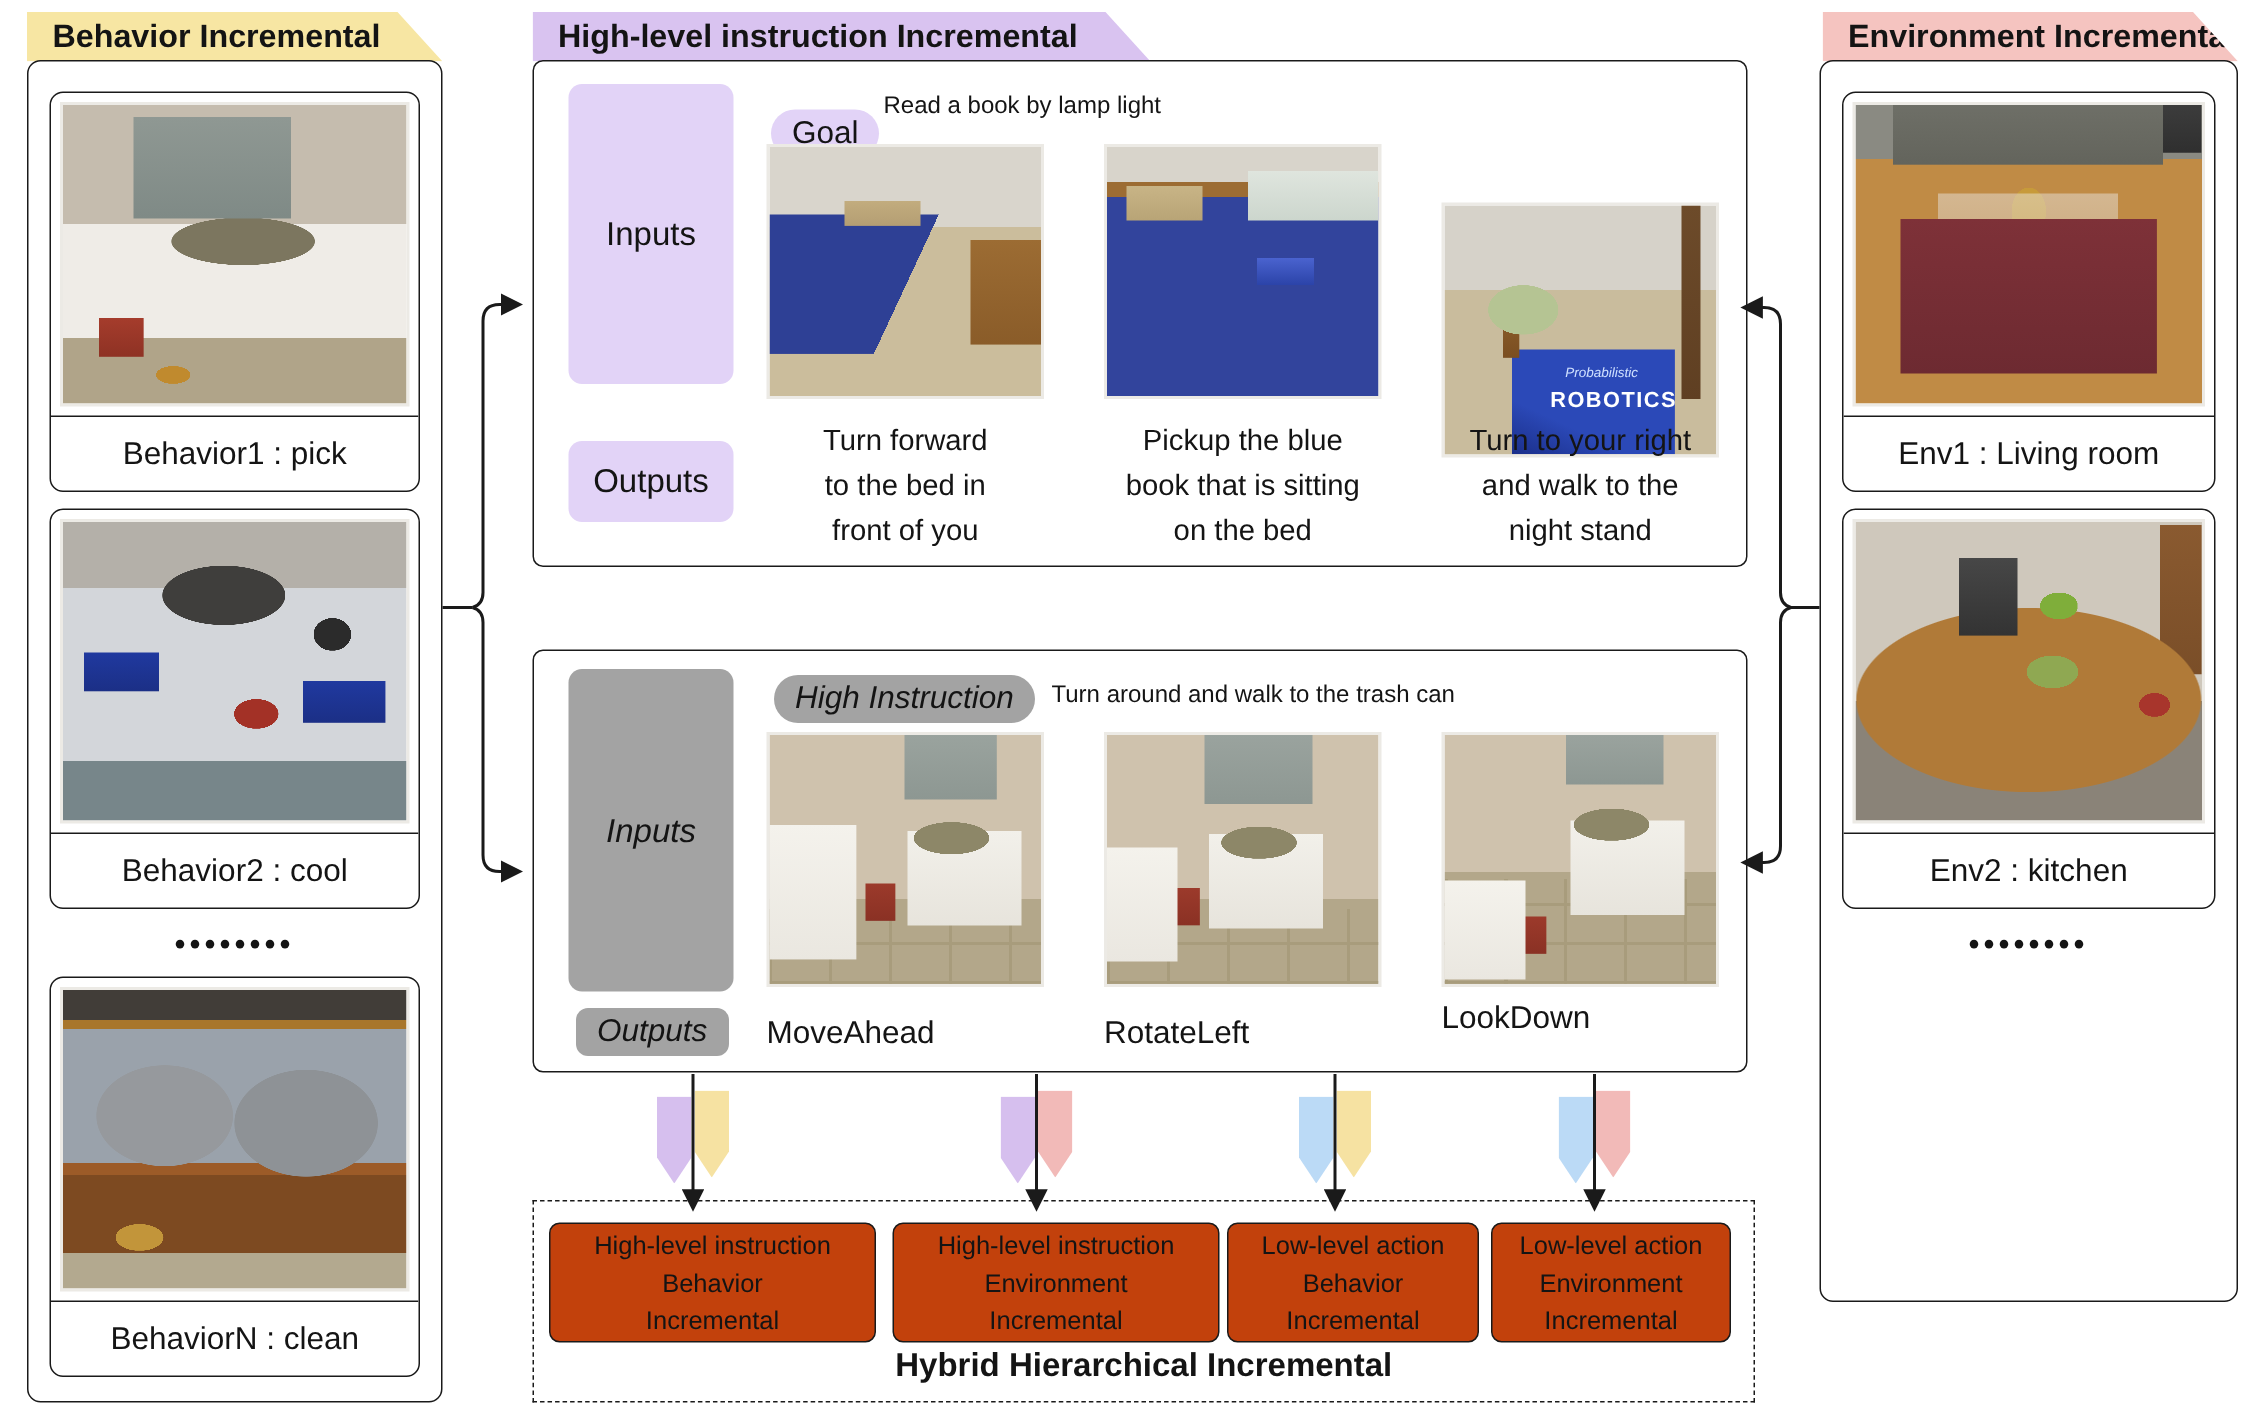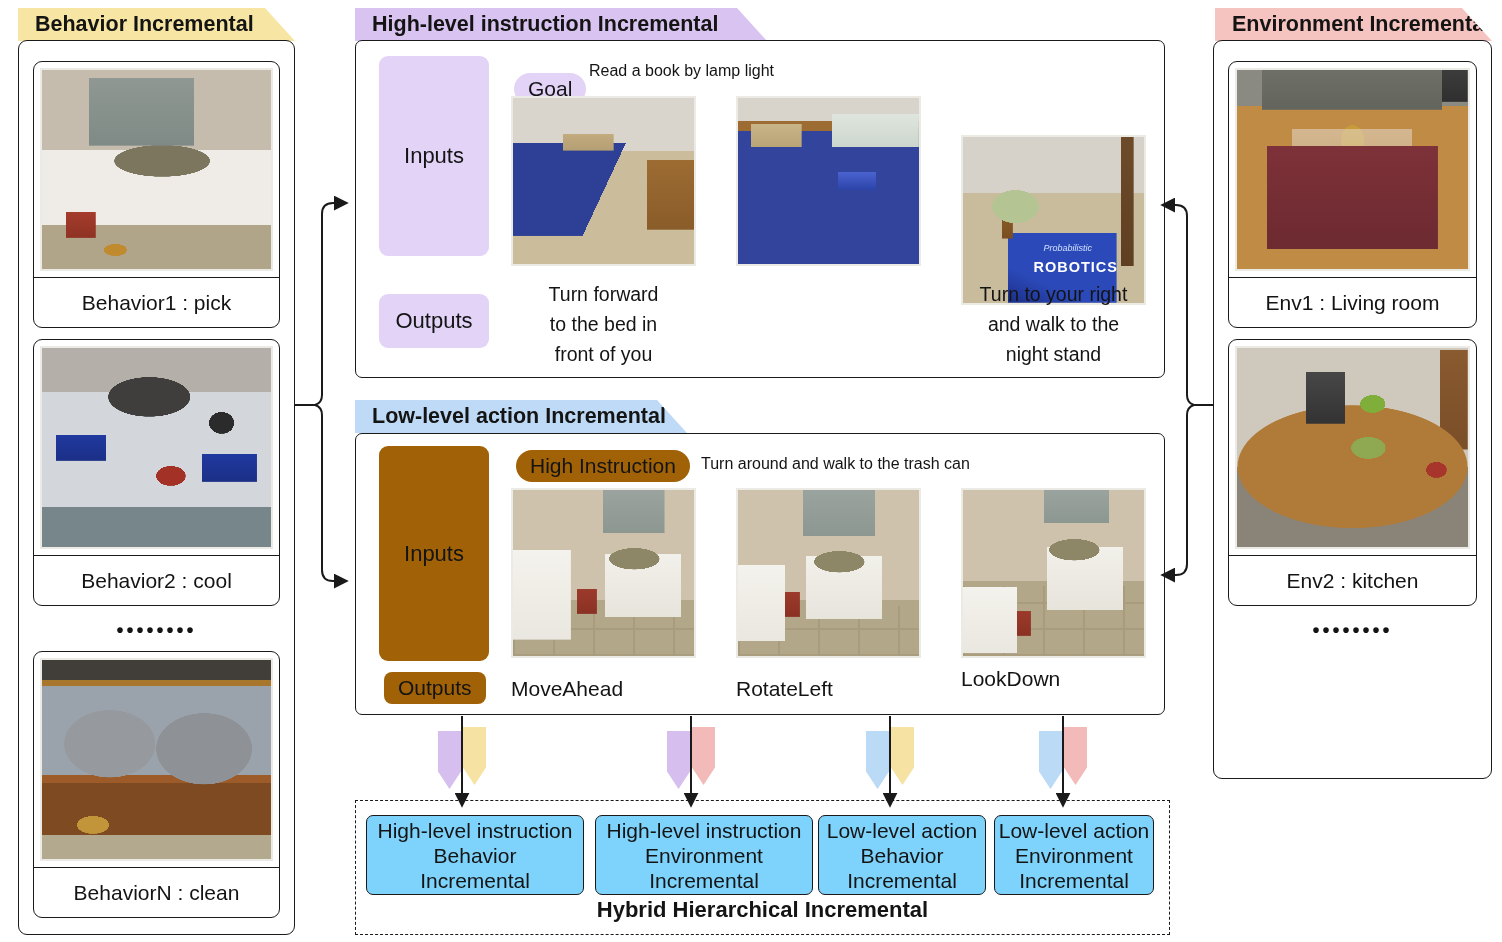--- a/index.html
+++ b/index.html
@@ -27,32 +27,32 @@
   .p-label { border-top:1.6px solid #1a1a1a; height:50px; line-height:50px; text-align:center; font-size:21px; }
   .dots { position:absolute; left:0; width:100%; text-align:center; font-size:20px; font-weight:700; letter-spacing:3px; }
 
   
   .scene { position:relative; border:2px solid #eceae5; background-color:#cfc8bb; }
   .mid.scene { position:absolute; width:185px; height:170px; }
 
   
   .block { position:absolute; border-radius:9px; display:flex; align-items:center; justify-content:center; font-size:22px; }
   .bl-purple { background:#e2d3f7; }
-  .bl-blue   { background:#a16207; }
+  .bl-blue   { background:#a3a3a3;font-style:italic; }
   .pill { position:absolute; border-radius:17px; font-size:21px; padding:0 14px; height:32px; line-height:32px; }
   .pill-sq { border-radius:8px; }
   .headline { position:absolute; font-size:16px; }
   .caption { position:absolute; width:205px; text-align:center; font-size:19.5px; line-height:30px; white-space:pre-line; }
   .action  { position:absolute; width:185px; font-size:21px; }
 
   
   .dashed { position:absolute; left:355px; top:800px; width:815px; height:135px; border:1.8px dashed #1a1a1a; background:#fff; }
-  .hbox { position:absolute; top:815px; height:80px; border:1.6px solid #1a1a1a; border-radius:7px; background:#7dd3fc;
+  .hbox { position:absolute; top:815px; height:80px; border:1.6px solid #1a1a1a; border-radius:7px; background:#c2410c;
           display:flex; align-items:center; justify-content:center; text-align:center;
-          font-size:21px; line-height:25px; white-space:pre-line; }
+          font-size:17px; line-height:25px; white-space:pre-line; }
   .hybrid-title { position:absolute; left:355px; top:897px; width:815px; text-align:center; font-size:22px; font-weight:600; }
 
   
   .chev { position:absolute; width:23px; height:58px;
           clip-path:polygon(0 0,100% 0,100% 70%,50% 100%,0 70%); }
   .ch-purple { background:#d6bfee; }
   .ch-yellow { background:#f6e2a2; }
   .ch-blue   { background:#bbdaf6; }
   .ch-pink   { background:#f2bab8; }
 
@@ -146,21 +146,21 @@
     repeating-linear-gradient(0deg,#c6c4bf 0 2px,transparent 2px 18px) 0 0/100% 45% no-repeat,
     linear-gradient(180deg,#dbd9d4 0 45%,#b9ab90 45%); }
 
   
   .ribbon-behavior { left:18px;  top:8px;  width:277px; }
   .ribbon-hl       { left:355px; top:8px;  width:412px; }
   .ribbon-ll       { left:355px; top:400px; width:332px; }
   .ribbon-env      { left:1215px; top:8px; width:277px; }
 
   .panel-behavior { left:18px;   top:40px; width:277px; height:895px; }
-  .panel-env      { left:1213px; top:40px; width:279px; height:739px; }
+  .panel-env      { left:1213px; top:40px; width:279px; height:828px; }
   .box-hl { top:40px;  height:338px; }
   .box-ll { top:433px; height:282px; }
 
   .bi-1 { top:20px; }  .bi-2 { top:298px; }  .bi-3 { top:610px; }
   .p-dots { top:578px; }
 
   .hl-inputs  { left:23px; top:15px;  width:110px; height:200px; }
   .hl-outputs { left:23px; top:253px; width:110px; height:54px; }
   .hl-goal    { left:158px; top:32px; }
   .hl-headline { left:233px; top:21px; }
@@ -184,21 +184,20 @@
   .cv-3l { left:866px;  top:731px; } .cv-3r { left:891px;  top:727px; }
   .cv-4l { left:1039px; top:731px; } .cv-4r { left:1064px; top:727px; }
 </style>
 </head>
 <body>
 
 <div class="canvas">
 
   <div class="ribbon rb-yellow ribbon-behavior">Behavior Incremental</div>
   <div class="ribbon rb-purple ribbon-hl">High-level instruction Incremental</div>
-  <div class="ribbon rb-blue ribbon-ll">Low-level action Incremental</div>
   <div class="ribbon rb-pink ribbon-env">Environment Incremental</div>
 
   <div class="panel panel-behavior">
     <div class="p-item bi-1">
       <div class="scene sc-b1"></div>
       <div class="p-label">Behavior1 : pick</div>
     </div>
     <div class="p-item bi-2">
       <div class="scene sc-b2"></div>
       <div class="p-label">Behavior2 : cool</div>
@@ -229,20 +228,23 @@
     <div class="scene mid sc-hl1 hl-s1"></div>
     <div class="scene mid sc-hl2 hl-s2"></div>
     <div class="scene mid sc-hl3 hl-s3">
       <span class="book-sub">Probabilistic</span>
       <span class="book-main">ROBOTICS</span>
     </div>
     <div class="block bl-purple hl-outputs">Outputs</div>
     <div class="caption hl-c1">Turn forward
 to the bed in
 front of you</div>
+    <div class="caption hl-c2">Pickup the blue
+book that is sitting
+on the bed</div>
     <div class="caption hl-c3">Turn to your right
 and walk to the
 night stand</div>
   </div>
 
   <div class="mid-box box-ll">
     <div class="block bl-blue ll-inputs">Inputs</div>
     <span class="pill bl-blue ll-pill">High Instruction</span>
     <span class="headline ll-headline">Turn around and walk to the trash can</span>
     <div class="scene mid sc-ll1 ll-s1"></div>

